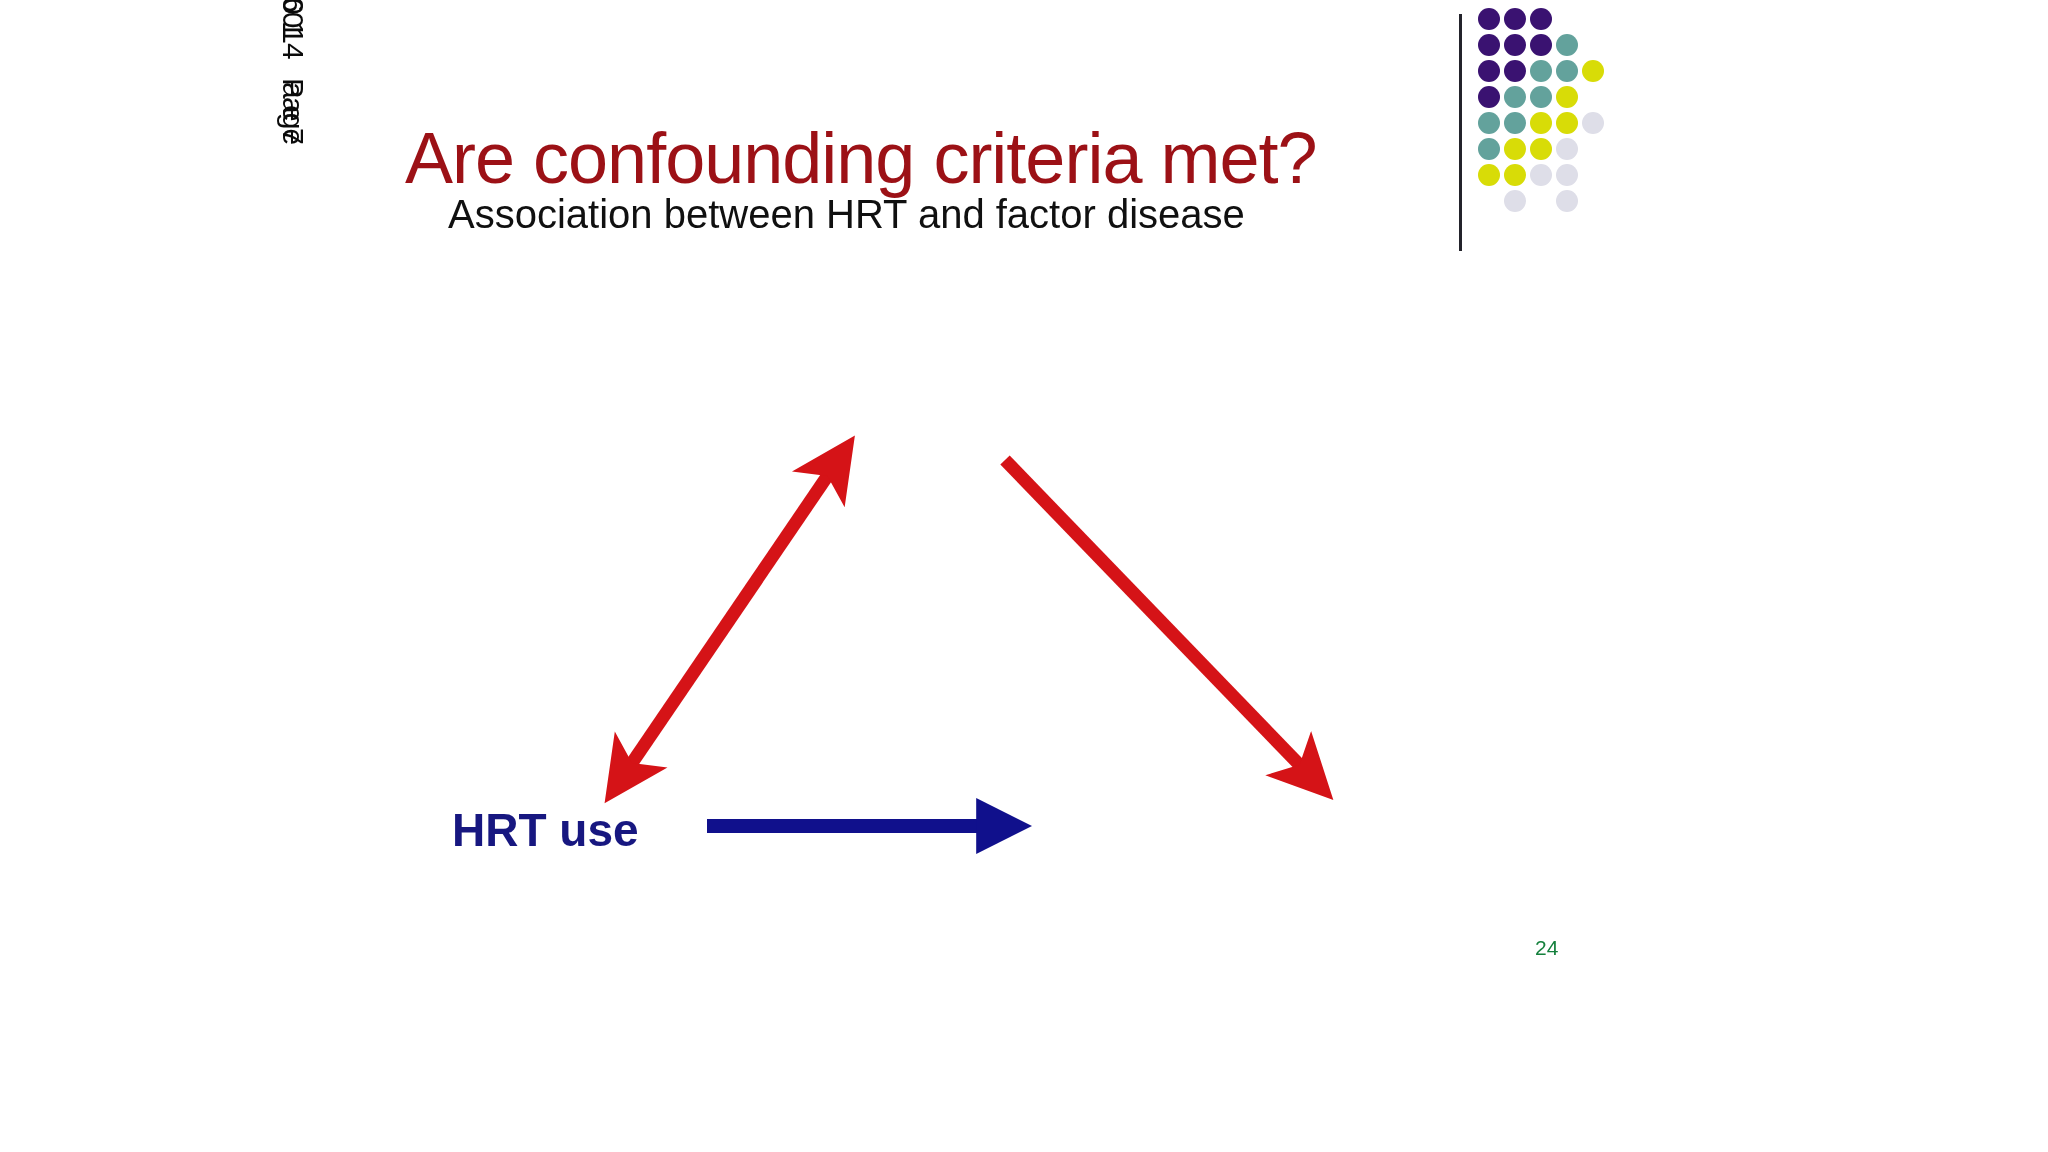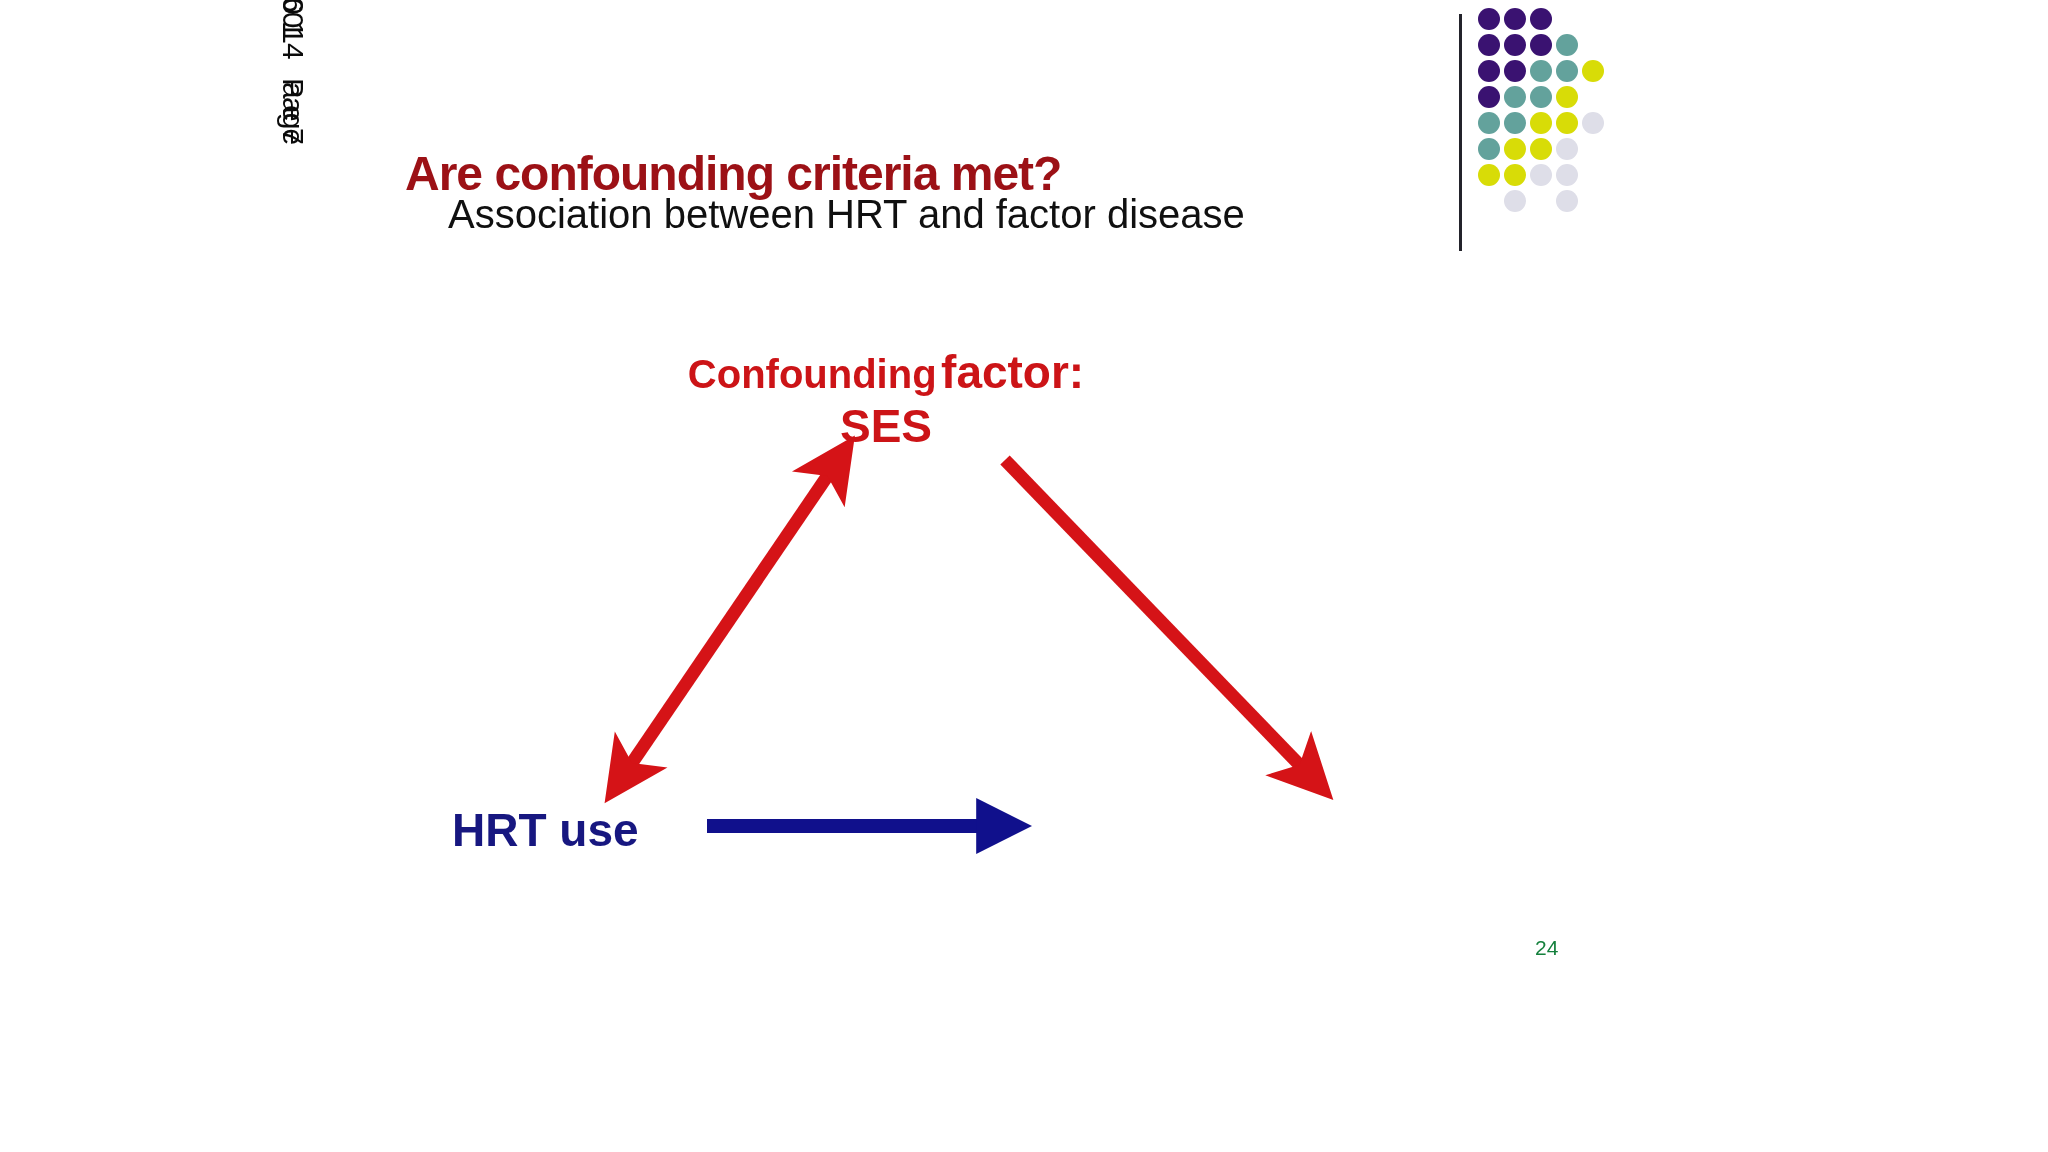--- a/index.html
+++ b/index.html
@@ -46,27 +46,26 @@
   .margin-stamp .l1 { left: 52px; top: 10px; }
   .margin-stamp .l2 { left: 52px; top: 12px; }
   .margin-stamp .l3 { left: 52px; top: 92px; }
   .margin-stamp .l4 { left: 52px; top: 96px; }
 
   
   .title {
     position: absolute;
     left: 405px;
     top: 122px;
-    font-size: 48px;
-    font-weight: bold;
+    font-size: 72px;
+    font-weight: normal;
     color: #9C1116;
     letter-spacing: -1px;
     white-space: nowrap;
     line-height: 1;
-    margin-top: 28px;
   }
   .subtitle {
     position: absolute;
     left: 448px;
     top: 194px;
     font-size: 40px;
     font-weight: normal;
     color: #101010;
     white-space: nowrap;
     line-height: 1;
@@ -206,24 +205,19 @@
       </marker>
     </defs>
 
     <line x1="841" y1="456" x2="617" y2="785" stroke="#D51317" stroke-width="13" marker-start="url(#redtail)" marker-end="url(#redhead)"></line>
 
     <line x1="1005" y1="460" x2="1318" y2="784" stroke="#D51317" stroke-width="13" marker-end="url(#redhead)"></line>
 
     <line x1="707" y1="826" x2="1014" y2="826" stroke="#10108C" stroke-width="14" marker-end="url(#bluehead)"></line>
   </svg>
 
-  <div class="node node-ses">
-    <span class="lbl-a">Confounding</span>
-    <span class="lbl-b">factor:</span>
-    <span class="lbl-c">SES</span>
-  </div>
 
   <div class="node node-hrt">HRT use</div>
 
 
   <div class="page-number">24</div>
 
 </div>
 
 </body></html>

